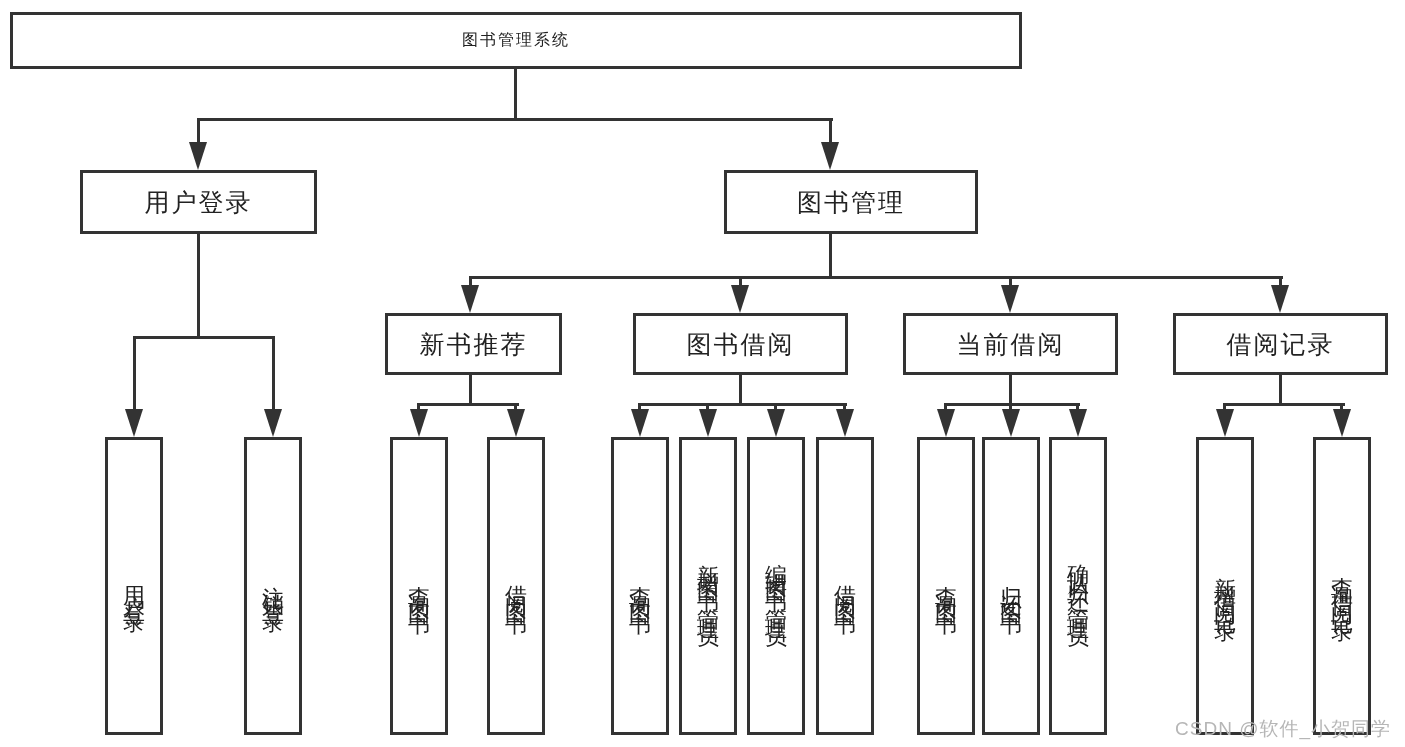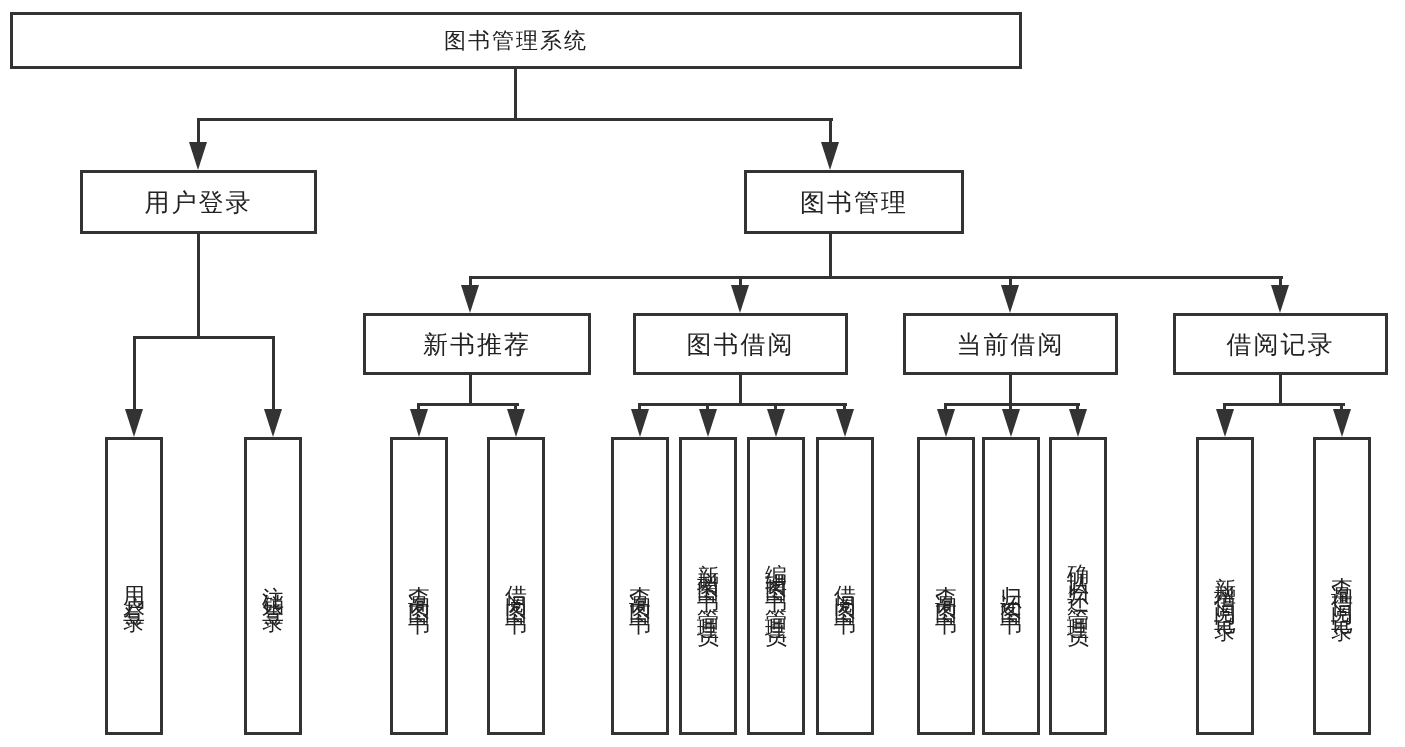--- a/index.html
+++ b/index.html
@@ -24,21 +24,21 @@
     display:flex;
     align-items:center;
     justify-content:center;
     z-index:2;
   }
   .lbl{
     color:var(--text);
     letter-spacing:2px;
     white-space:nowrap;
   }
-  .root-lbl{font-size:22px;}
+  .root-lbl{font-size:16px;}
   .lvl-lbl{font-size:25px;}
   .leaf-lbl{
     writing-mode:vertical-rl;
     text-orientation:mixed;
     font-size:22px;
     letter-spacing:9px;
     line-height:1;
     white-space:nowrap;
   }
   .cline{
@@ -70,25 +70,25 @@
 
 <div id="canvas">
 
   <div class="box" style="left:10px;top:12px;width:1012px;height:57px">
     <span class="lbl root-lbl">图书管理系统</span>
   </div>
 
   <div class="box" style="left:80px;top:170px;width:237px;height:64px">
     <span class="lbl lvl-lbl">用户登录</span>
   </div>
-  <div class="box" style="left:744px;top:170px;width:220px;height:64px">
+  <div class="box" style="left:724px;top:170px;width:254px;height:64px">
     <span class="lbl lvl-lbl">图书管理</span>
   </div>
 
-  <div class="box" style="left:363px;top:313px;width:228px;height:62px">
+  <div class="box" style="left:385px;top:313px;width:177px;height:62px">
     <span class="lbl lvl-lbl">新书推荐</span>
   </div>
   <div class="box" style="left:903px;top:313px;width:215px;height:62px">
     <span class="lbl lvl-lbl">当前借阅</span>
   </div>
   <div class="box" style="left:633px;top:313px;width:215px;height:62px">
     <span class="lbl lvl-lbl">图书借阅</span>
   </div>
   <div class="box" style="left:1173px;top:313px;width:215px;height:62px">
     <span class="lbl lvl-lbl">借阅记录</span>
@@ -131,20 +131,21 @@
     <span class="lbl leaf-lbl">确认归还（管理员）</span>
   </div>
 
   <div class="box" style="left:1196px;top:437px;width:58px;height:298px">
     <span class="lbl leaf-lbl">新增借阅记录</span>
   </div>
   <div class="box" style="left:1313px;top:437px;width:58px;height:298px">
     <span class="lbl leaf-lbl">查询借阅记录</span>
   </div>
 
+  <div class="watermark">CSDN @软件_小贺同学</div>
 <div class="cline" style="left: 514px; top: 69px; width: 3px; height: 51px;"></div>
     <div class="cline" style="left: 197px; top: 118px; width: 636px; height: 3px;"></div>
     <div class="cline" style="left: 197px; top: 118px; width: 3px; height: 26px;"></div>
     <div class="cline" style="left: 829px; top: 118px; width: 3px; height: 26px;"></div>
     <div class="cline" style="left: 197px; top: 233px; width: 3px; height: 106px;"></div>
     <div class="cline" style="left: 133px; top: 336px; width: 142px; height: 3px;"></div>
     <div class="cline" style="left: 133px; top: 336px; width: 3px; height: 75px;"></div>
     <div class="cline" style="left: 272px; top: 336px; width: 3px; height: 75px;"></div>
     <div class="cline" style="left: 829px; top: 233px; width: 3px; height: 46px;"></div>
     <div class="cline" style="left: 469px; top: 276px; width: 814px; height: 3px;"></div>

